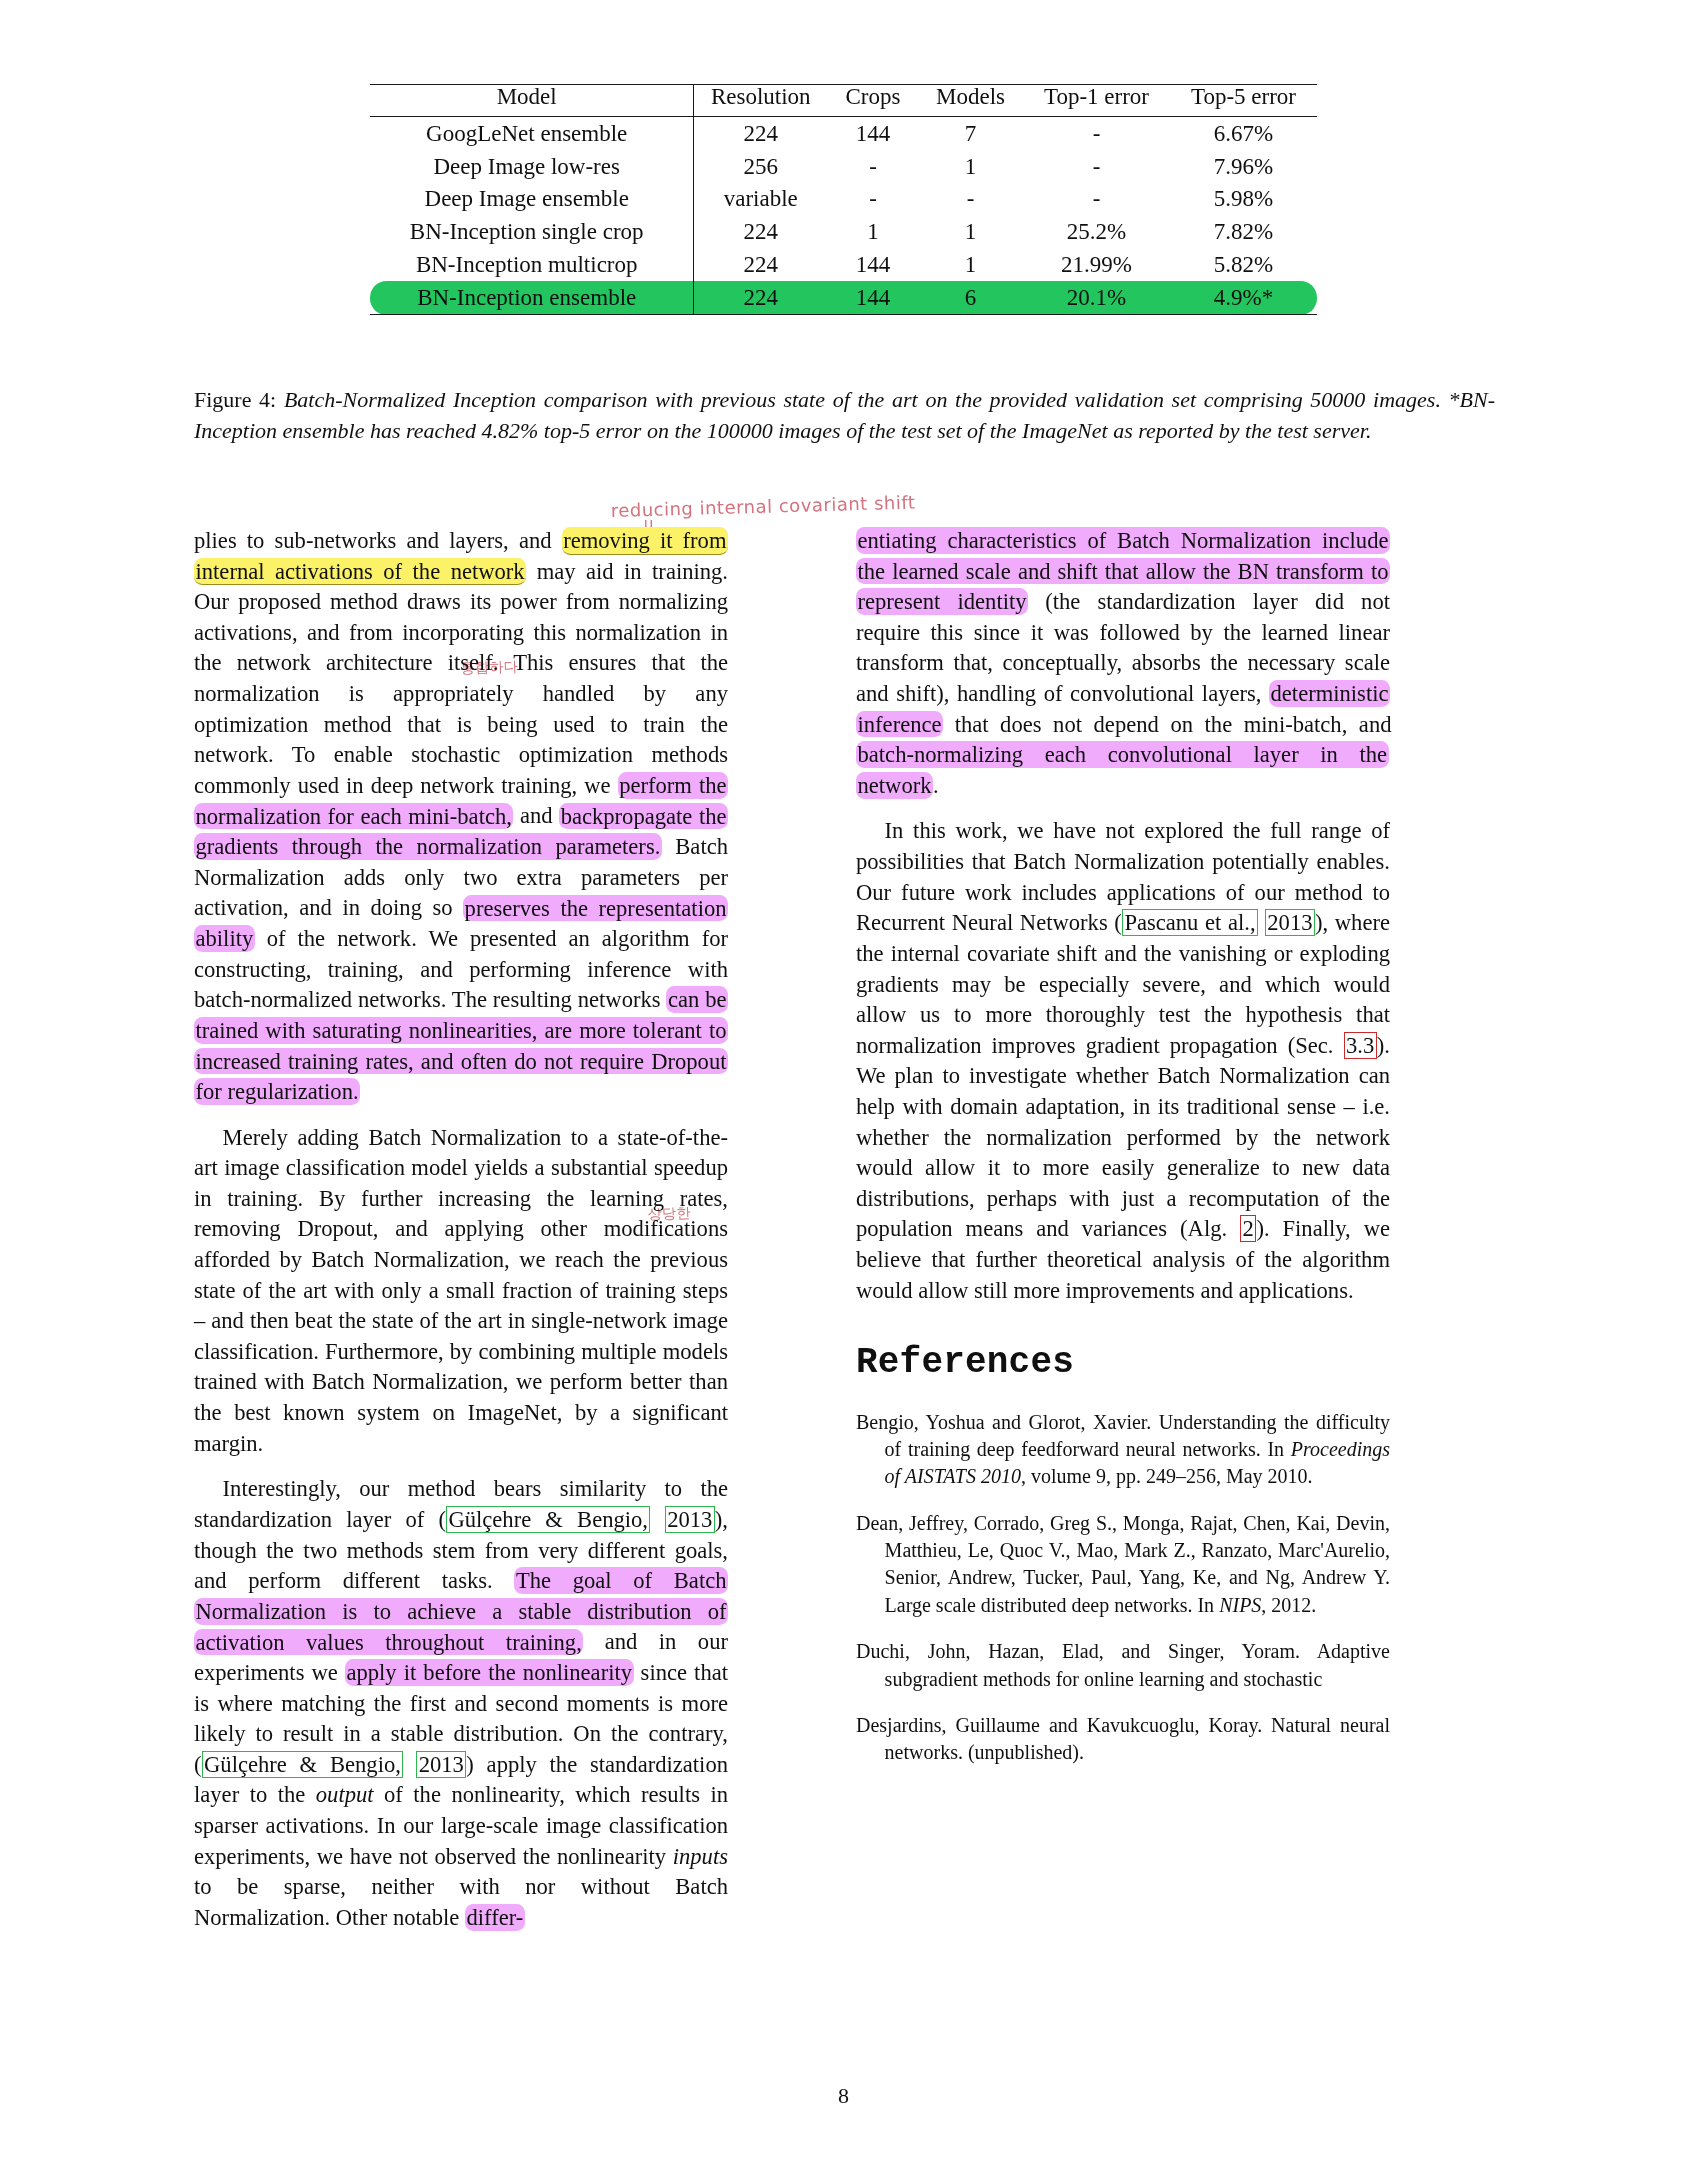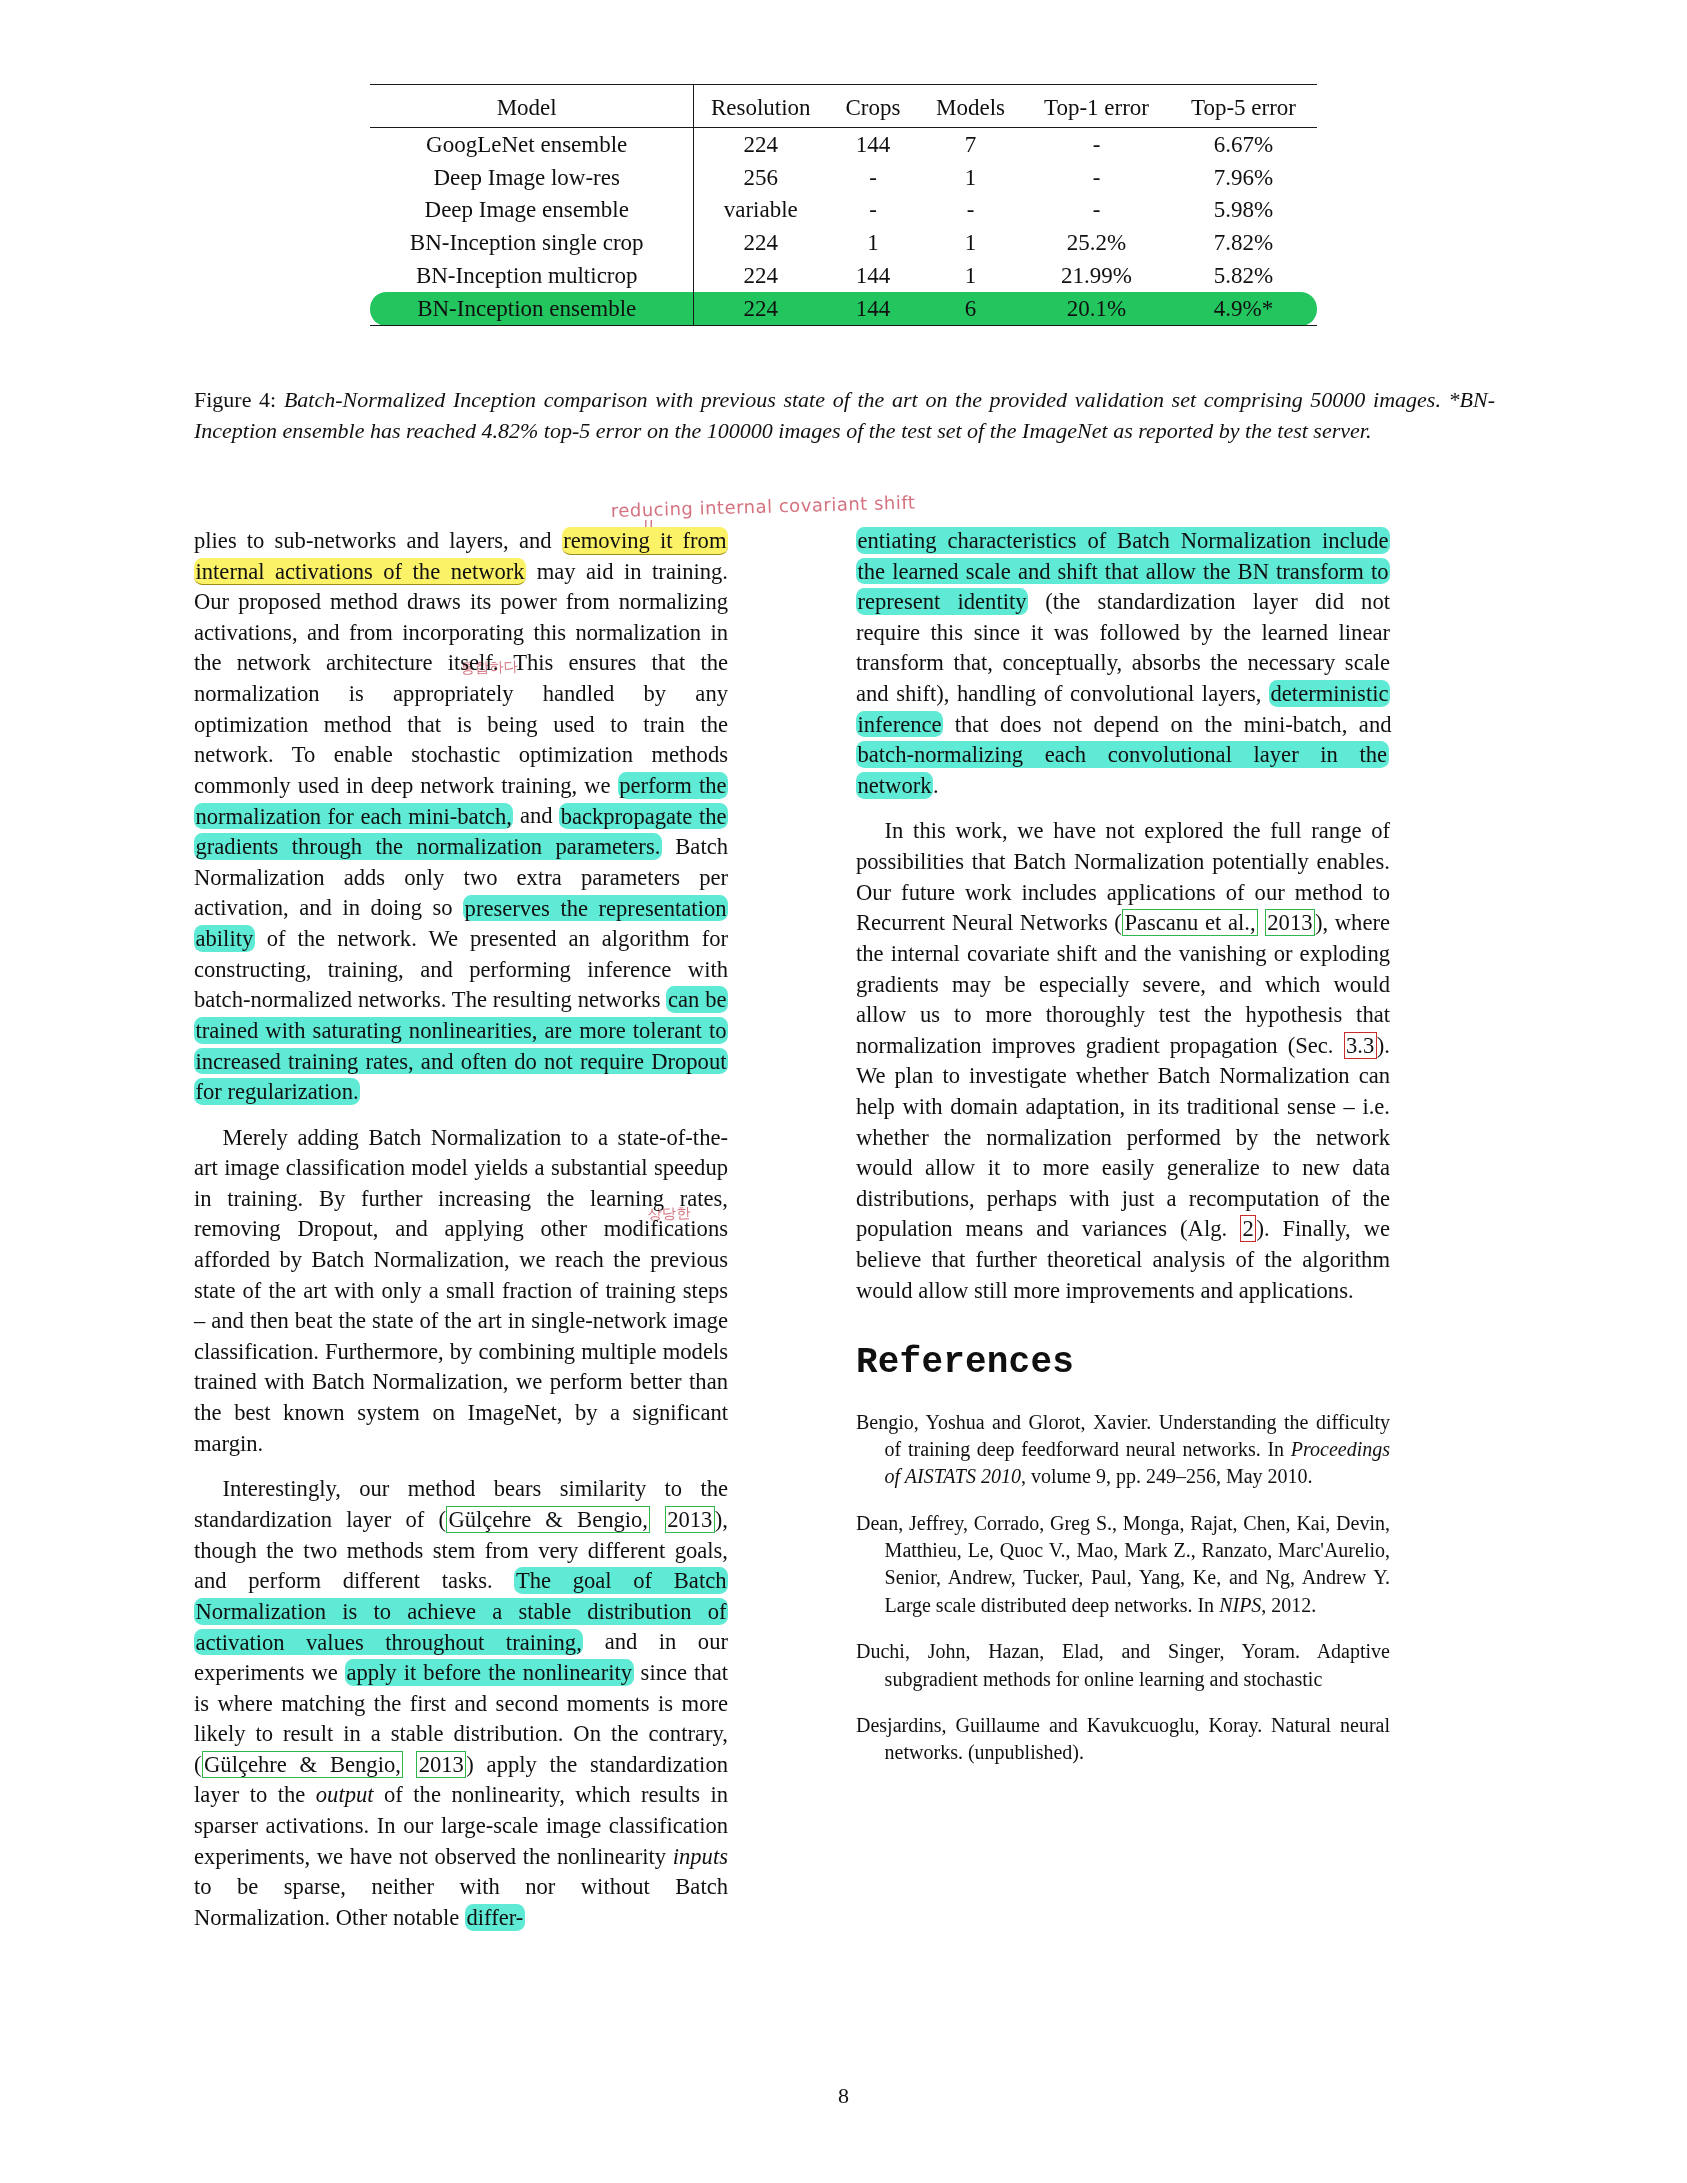--- a/index.html
+++ b/index.html
@@ -32,21 +32,21 @@
     border-collapse: collapse;
     font-size: 23px;
     line-height: 1.0;
   }
   table.results td, table.results th {
     padding: 4.5px 13.5px 5.3px 13.5px;
     font-weight: normal;
     text-align: center;
     white-space: nowrap;
   }
-  table.results thead th { padding-top: 11px; padding-bottom: 8.3px; }
+  table.results thead th { padding-top: 0; padding-bottom: 8.3px; }
   .rule-top  { border-top: 2.6px solid #1a1a1a; }
   .rule-mid  { border-top: 1.9px solid #1a1a1a; }
   .rule-bot  { border-bottom: 1.9px solid #1a1a1a; }
   .vline { border-right: 1.9px solid #1a1a1a; }
   .col-model { text-align: center; min-width: 323px; padding-right: 22.6px !important;}
   .col-res   { min-width: 135px; }
   .col-crops { min-width: 90px; }
   .col-models{ min-width: 105px; }
   .col-t1    { min-width: 147px; }
   .col-t5    { min-width: 147px; }
@@ -78,21 +78,21 @@
     text-align: justify;
     text-justify: inter-word;
   }
   .col-left  { left: 194px;  top: 526px; }
   .col-right { left: 856px; top: 526px; }
   .col p { margin: 0 0 0 0; }
   .col p.indent { text-indent: 28.6px; }
   .col p + p { margin-top: 15px; }
 
   
-  .hl { background: #5eead4; border-radius: 8.3px; padding: 0.8px 1.5px; box-decoration-break: clone; -webkit-box-decoration-break: clone; }
+  .hl { background: #f0abfc; border-radius: 8.3px; padding: 0.8px 1.5px; box-decoration-break: clone; -webkit-box-decoration-break: clone; }
   .hl-u { background: #fbf267; border-radius: 8.3px; padding: 0.8px 1.5px; border-bottom: 1.9px solid #9a8a20; box-decoration-break: clone; -webkit-box-decoration-break: clone; }
   .boxg { border: 1.5px solid #2db84d; padding: 0 1.5px; }
   .boxr { border: 1.5px solid #cc2a2a; padding: 0 1.5px; }
   .it { font-style: italic; }
 
   
   .hand {
     position: absolute;
     color: #d4737f;
     font-family: "DejaVu Sans", sans-serif;

